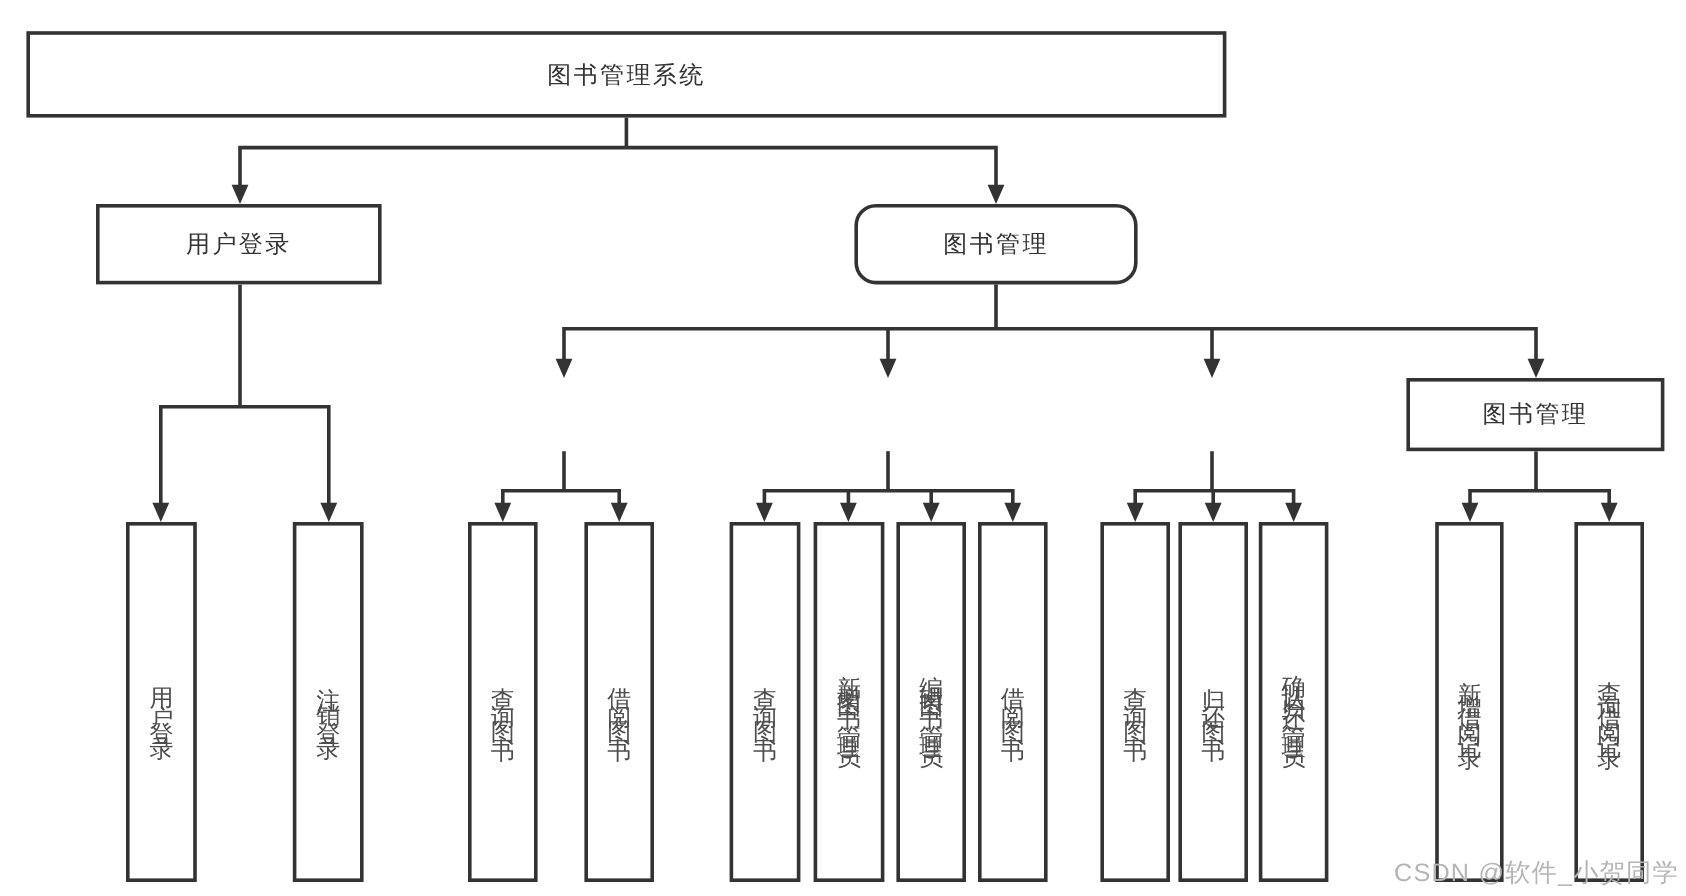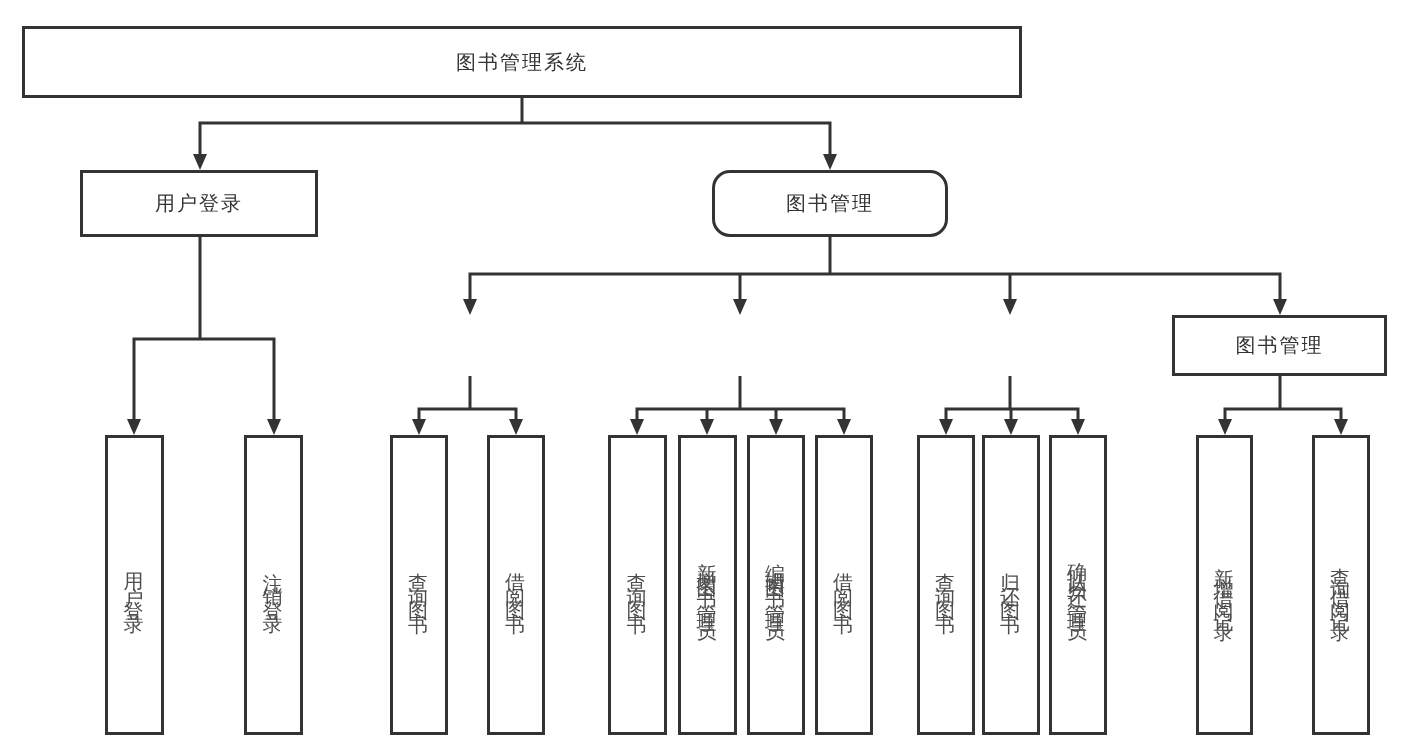--- a/index.html
+++ b/index.html
@@ -181,13 +181,14 @@
     <span>确认归还（管理员）</span>
   </div>
 
   <div class="leaf E1 ls-m">
     <span>新增借阅记录</span>
   </div>
   <div class="leaf E2 ls-m">
     <span>查询借阅记录</span>
   </div>
 
+  <div class="watermark">CSDN @软件_小贺同学</div>
 </div>
 
 </body></html>

